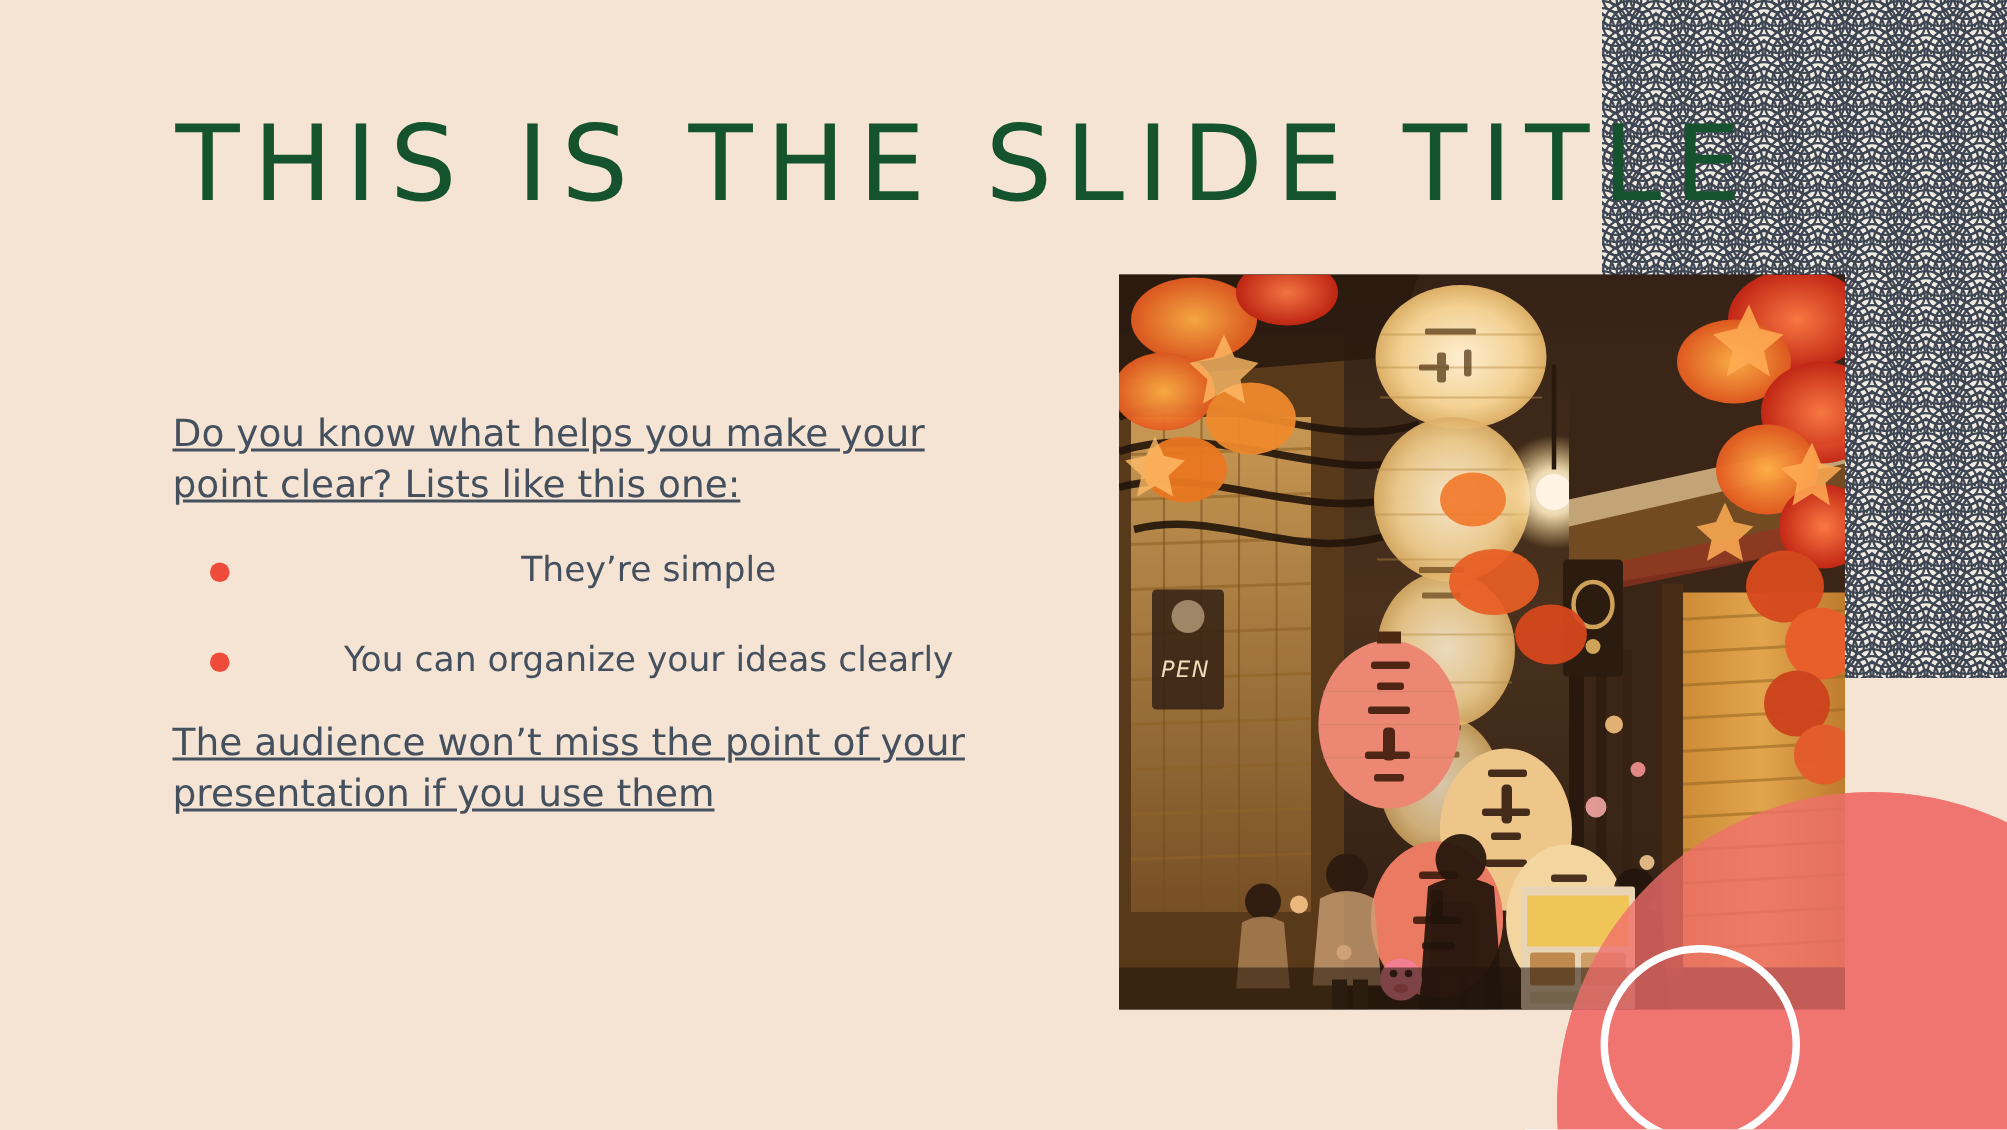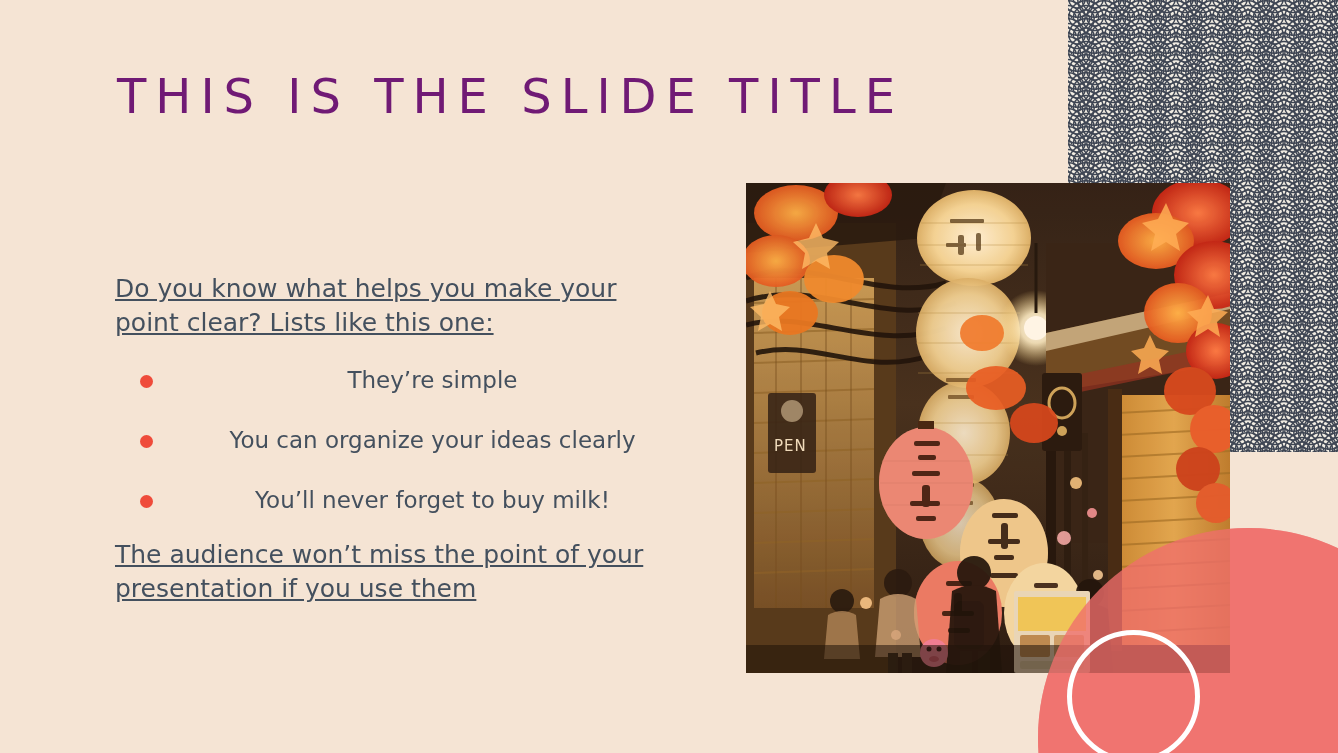--- a/index.html
+++ b/index.html
@@ -63,30 +63,31 @@
 
   
   .photo {
     position: absolute;
     left: 746px;
     top: 183px;
     width: 484px;
     height: 490px;
     overflow: hidden;
     background: #1a120c;
+    font-style: italic;
   }
   .photo svg { display: block; }
 
   
   .title {
     position: absolute;
     left: 117px;
     top: 68px;
-    color: #701a75;
-    font-size: 48px;
+    color: #14532d;
+    font-size: 70px;
     letter-spacing: 9px;
     font-weight: 500;
     white-space: nowrap;
     font-family: "DejaVu Sans", sans-serif;
   }
   .body-col {
     position: absolute;
     left: 115px;
     top: 272px;
     width: 560px;
@@ -458,22 +459,18 @@
 
     <ul class="bullet-list">
       <li class="bullet-item">
         <span class="bullet-dot"></span>
         <span>They’re simple</span>
       </li>
       <li class="bullet-item">
         <span class="bullet-dot"></span>
         <span>You can organize your ideas clearly</span>
       </li>
-      <li class="bullet-item">
-        <span class="bullet-dot"></span>
-        <span>You’ll never forget to buy milk!</span>
-      </li>
     </ul>
 
     <p class="para para-bottom">The audience won’t miss the point of your presentation if you use them</p>
   </div>
 
 </div>
 
 </body></html>

